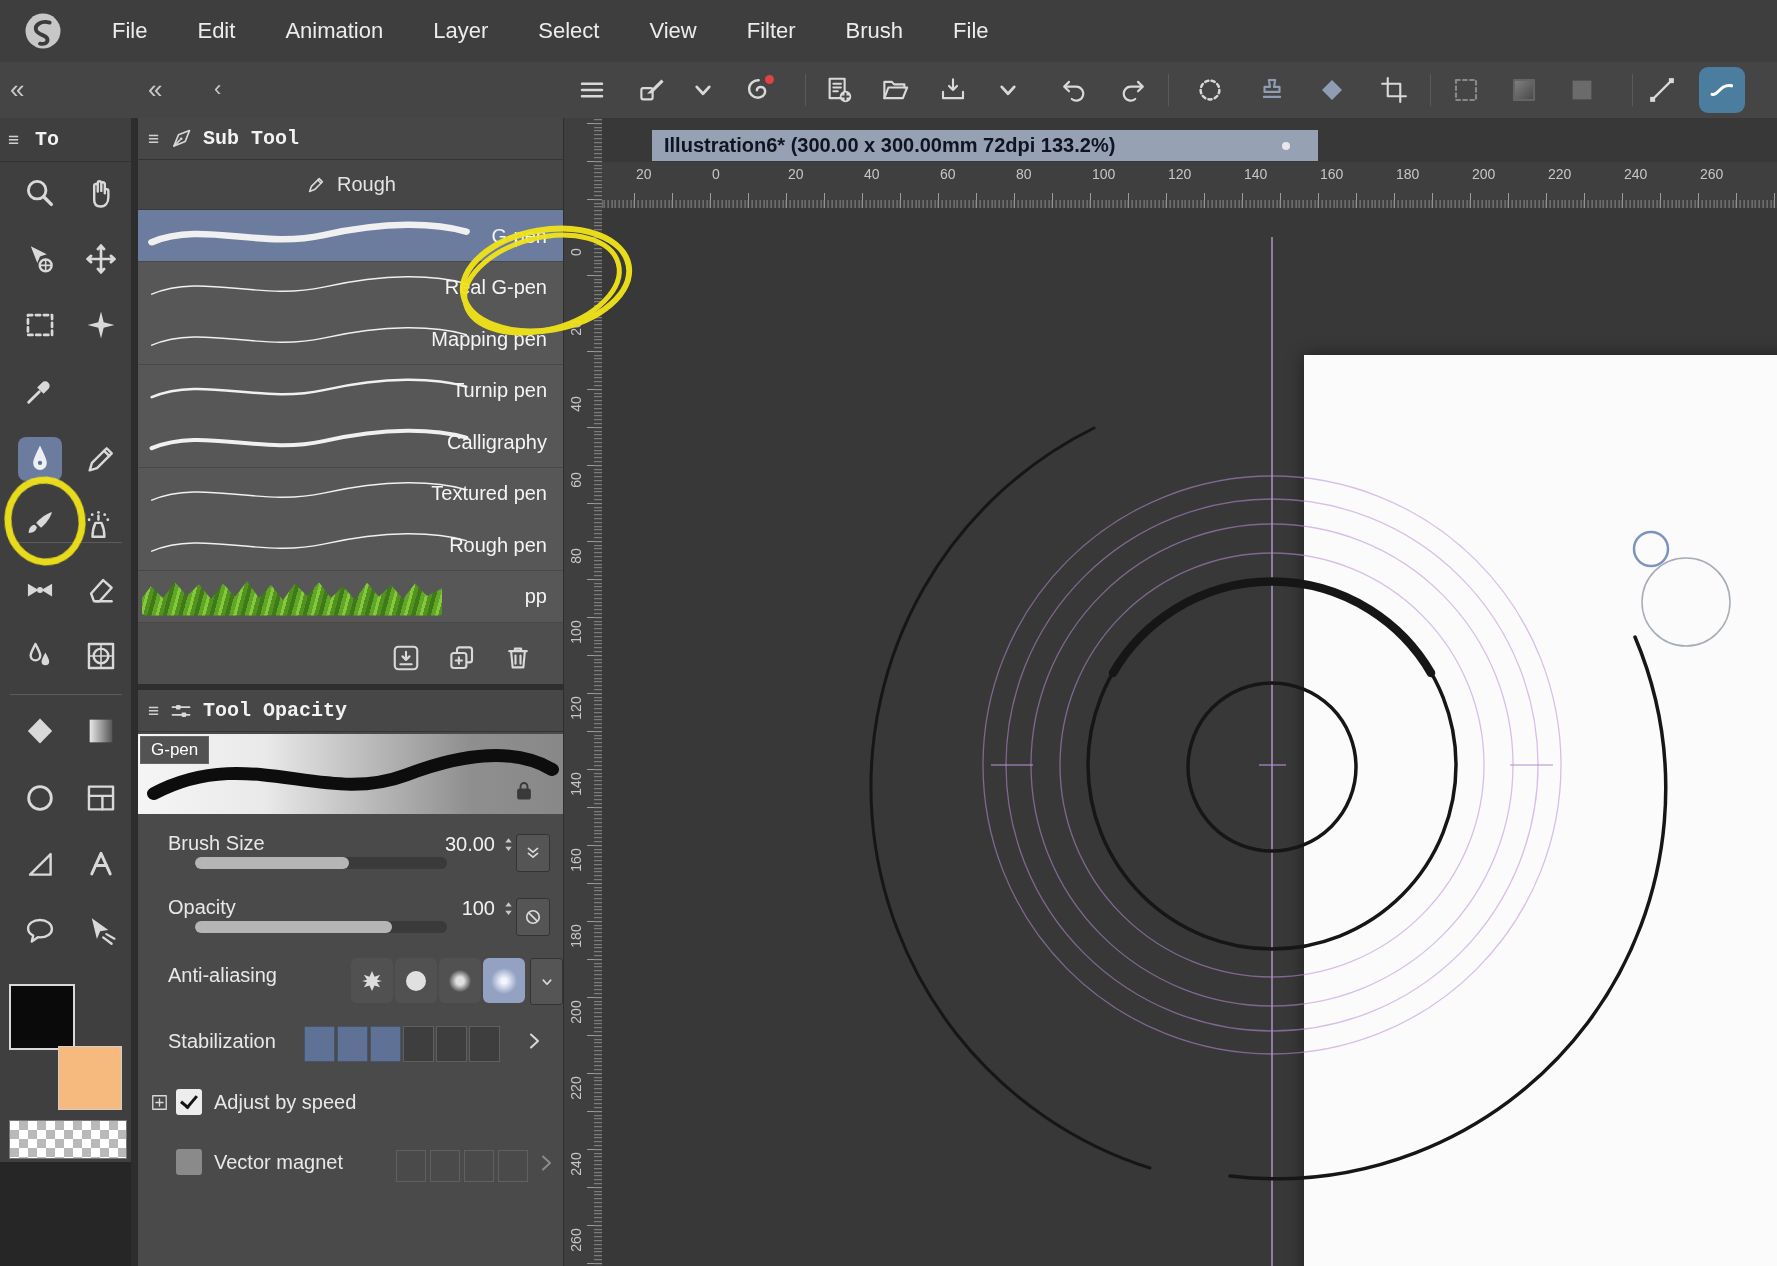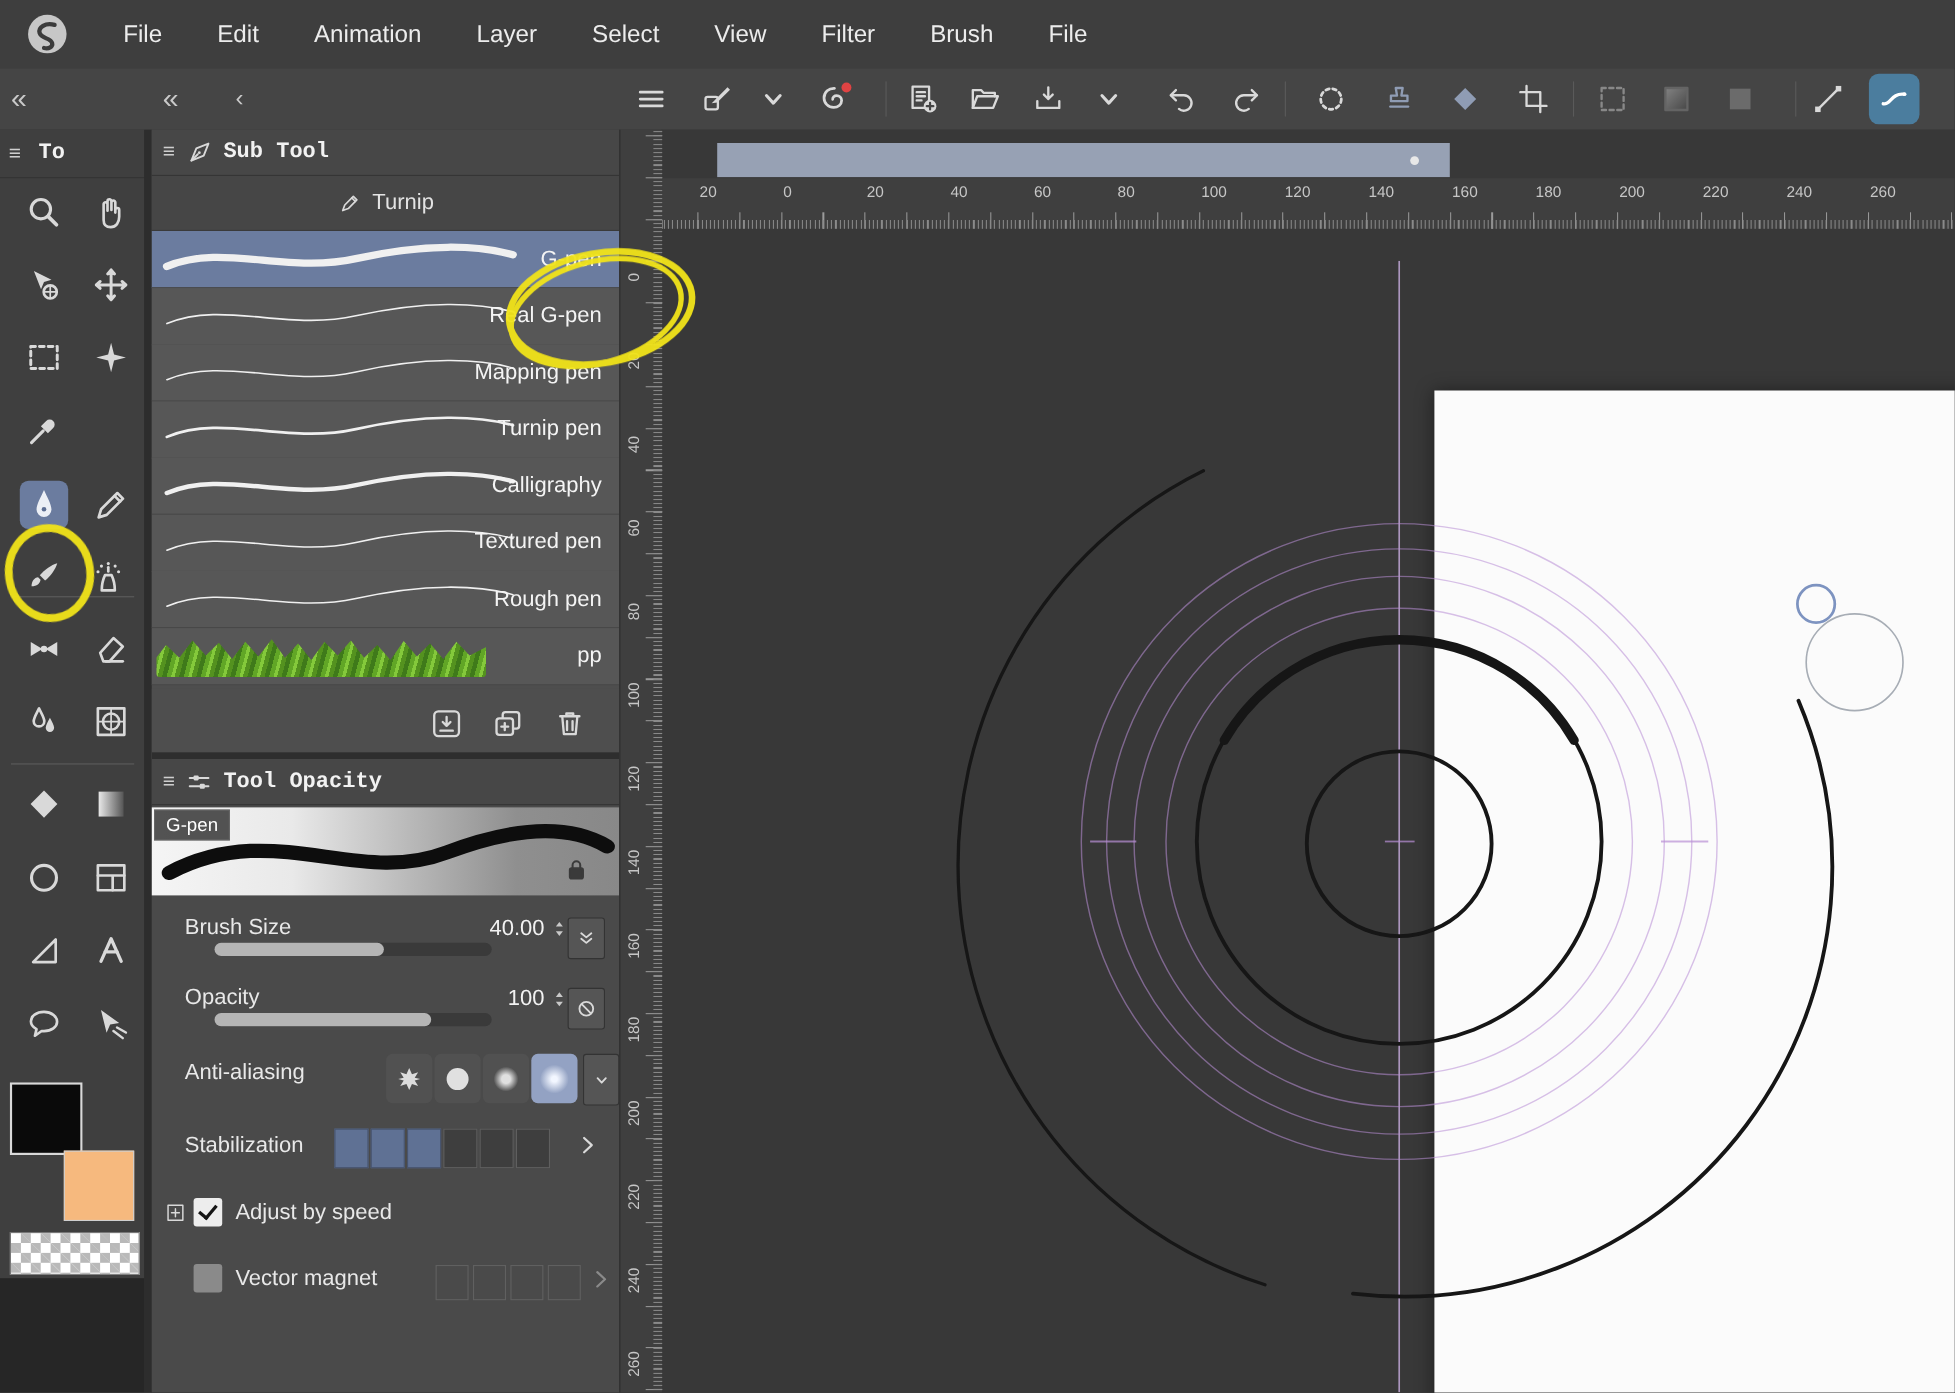--- a/index.html
+++ b/index.html
@@ -277,20 +277,21 @@
         <circle cx="19.5" cy="8.5" r="1.4" fill="#fff" stroke="none"></circle>
       </svg>
     </div>
   </div>
 
 <div id="canvas-zone">
   <div id="canvas"></div>
 </div>
 
 <div id="doc-tab">
+  <span>Illustration6* (300.00 x 300.00mm 72dpi 133.2%)</span>
   <span id="doc-dot"></span>
 </div>
 
 <div id="h-ruler">
     <span class="hnum" style="left: 35px;">20</span>
     <span class="hnum" style="left: 111px;">0</span>
     <span class="hnum" style="left: 187px;">20</span>
     <span class="hnum" style="left: 263px;">40</span>
     <span class="hnum" style="left: 339px;">60</span>
     <span class="hnum" style="left: 415px;">80</span>
@@ -497,21 +498,21 @@
     <span class="hdr-label">Sub Tool</span>
   </div>
   <div id="st-tabs">
     <div class="st-tab" id="tab-marker">
       <span id="marker-tab-icon">
           <svg class="ic" viewBox="0 0 24 24" fill="none" stroke="#d9d9d9" stroke-width="1.7" stroke-linecap="round" stroke-linejoin="round">
             <path d="M5 19l2-5.5L15.5 5l3.5 3.5L10.5 17z"></path>
             <path d="M14 6.5l3.5 3.5"></path>
           </svg>
         </span>
-      <span>Turnip</span>
+      <span>Rough</span>
     </div>
   </div>
   <div id="st-list">
       <div class="st-row sel" style="top: 0px;">
         <svg class="st-curve" viewBox="0 0 340 50" preserveAspectRatio="none">
           <path d="M8 32 C 60 8, 120 40, 185 24 S 300 10, 332 20" fill="none" stroke="#f0f0f0" stroke-width="7.5" stroke-linecap="round"></path>
         </svg>
         <span class="st-label">G-pen</span>
       </div>
       <div class="st-row" style="top: 51.5px;">
@@ -602,21 +603,21 @@
           <path d="M8.8 10.5V7.8a3.2 3.2 0 0 1 6.4 0v2.7" stroke="#3a3a3a"></path>
         </svg>
       </span>
   </div>
 
   <div class="prop-row" style="top:136px;height:58px">
     <span class="plabel">Brush Size</span>
     <div class="ptrack">
         <div class="pfill" style="width:61%"></div>
       </div>
-    <span class="pvalue">40.00</span>
+    <span class="pvalue">30.00</span>
     <span class="spin" id="spin-brush">
         <svg class="ic" viewBox="0 0 24 24" fill="none" stroke="#d9d9d9" stroke-width="1.7" stroke-linecap="round" stroke-linejoin="round">
           <path d="M12 3l4.5 6h-9z" fill="#c9c9c9" stroke="none"></path>
           <path d="M12 21l4.5-6h-9z" fill="#c9c9c9" stroke="none"></path>
         </svg>
       </span>
     <div class="boxbtn" id="btn-brush-extra">
         <svg class="ic" viewBox="0 0 24 24" fill="none" stroke="#d9d9d9" stroke-width="1.7" stroke-linecap="round" stroke-linejoin="round">
           <path d="M6.5 6.5L12 11l5.5-4.5M6.5 12.5L12 17l5.5-4.5" stroke-width="2"></path>
         </svg>

